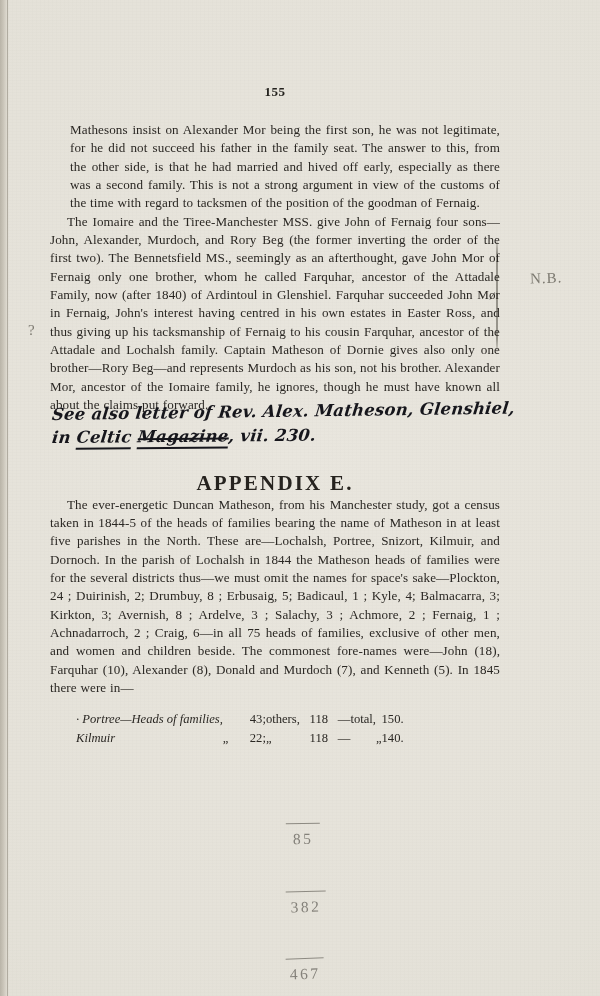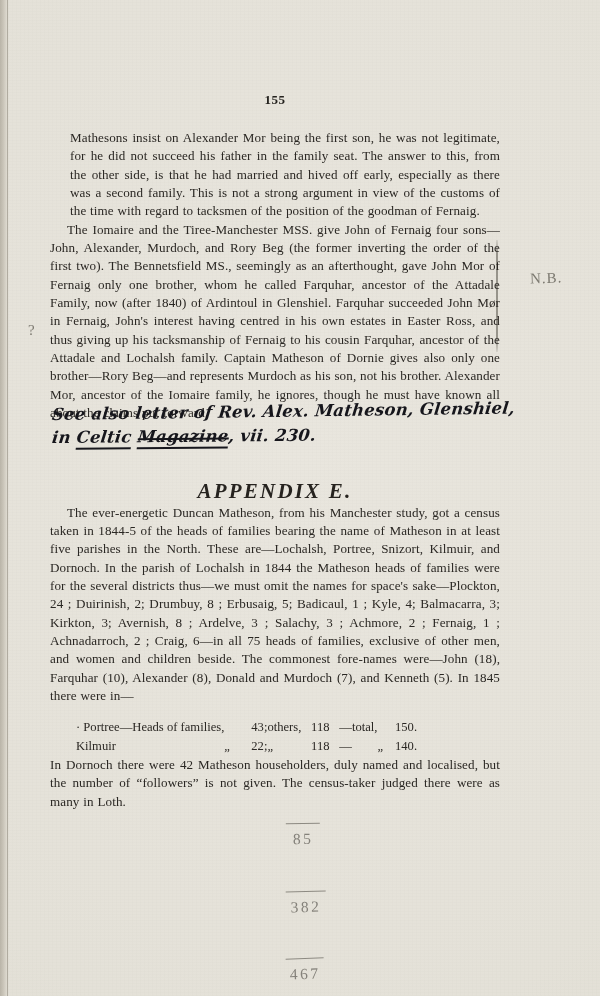--- a/index.html
+++ b/index.html
@@ -44,21 +44,21 @@
     position: absolute;
     top: 0; left: 7px;
     width: 1px; height: 100%;
     background: rgba(120,114,100,.45);
   }
 
   
   #text-block {
     position: absolute;
     left: 50px;
-    top: 16px;
+    top: 8px;
     width: 450px;
   }
 
   .folio {
     text-align: center;
     font-weight: bold;
     font-size: 13px;
     letter-spacing: .5px;
     color: #25231f;
     margin-top: 76px;
@@ -75,21 +75,20 @@
     word-spacing: .4px;
   }
   p.par-top { margin-top: 21px; margin-left: 20px; }
   p.par-indent { text-indent: 17px; }
 
   
   .appendix-heading {
     margin: 0;
     padding-top: 56px;
     text-align: center;
-    font-style: italic;
     font-size: 21px;
     letter-spacing: 2.2px;
     color: #26231f;
     font-family: "Liberation Serif", serif;
   }
 
   .appendix-body { margin-top: 32px; }
 
   
   table.census-table {
@@ -97,29 +96,29 @@
     border-collapse: collapse;
     font-size: 12.6px;
     color: #2a2723;
     line-height: 17.4px;
   }
   table.census-table td {
     padding: 0 0 1px 0;
     white-space: nowrap;
     vertical-align: baseline;
   }
-  td.c-place   { padding-right: 2px; }
+  td.c-place   { padding-right: 2px; font-style: italic; }
   td.c-label   { padding-right: 12px; }
   td.c-heads   { text-align: right; padding-right: 3px; width: 34px; }
   td.c-semi    { padding-right: 12px; }
   td.c-others  { padding-right: 8px; }
   td.c-onum    { text-align: center; width: 38px; }
   td.c-dash    { padding-right: 6px; }
   td.c-totlab  { padding-right: 7px; }
-  td.c-total   { text-align: right; width: 34px; }
+  td.c-total   { width: 34px; }
 
   .closing-par { margin-top: 14px; }
 
   
   .pencil {
     position: absolute;
     color: #6d6a63;
     font-family: "Liberation Serif", serif;
     user-select: none;
   }
@@ -253,21 +252,20 @@
           <td class="c-semi">;</td>
           <td class="c-others">„</td>
           <td class="c-onum">118</td>
           <td class="c-dash">—</td>
           <td class="c-totlab">„</td>
           <td class="c-total">140.</td>
         </tr>
       </tbody>
     </table>
 
-    <p class="body-par closing-par">In Dornoch there were 42 Matheson householders, duly named and localised, but the number of “followers” is not given.   The census-taker judged there were as many in Loth.</p>
 
   </div>
 
   <div id="ink-note">
     <div class="ink-line l1">See also letter of Rev. Alex. Matheson, Glenshiel,</div>
     <div class="ink-line l2">
       <span>in</span>
       <span class="ink-u">Celtic</span>
       <span class="ink-u ink-strike">Magazine</span><span>, vii. 230.</span>
     </div>

